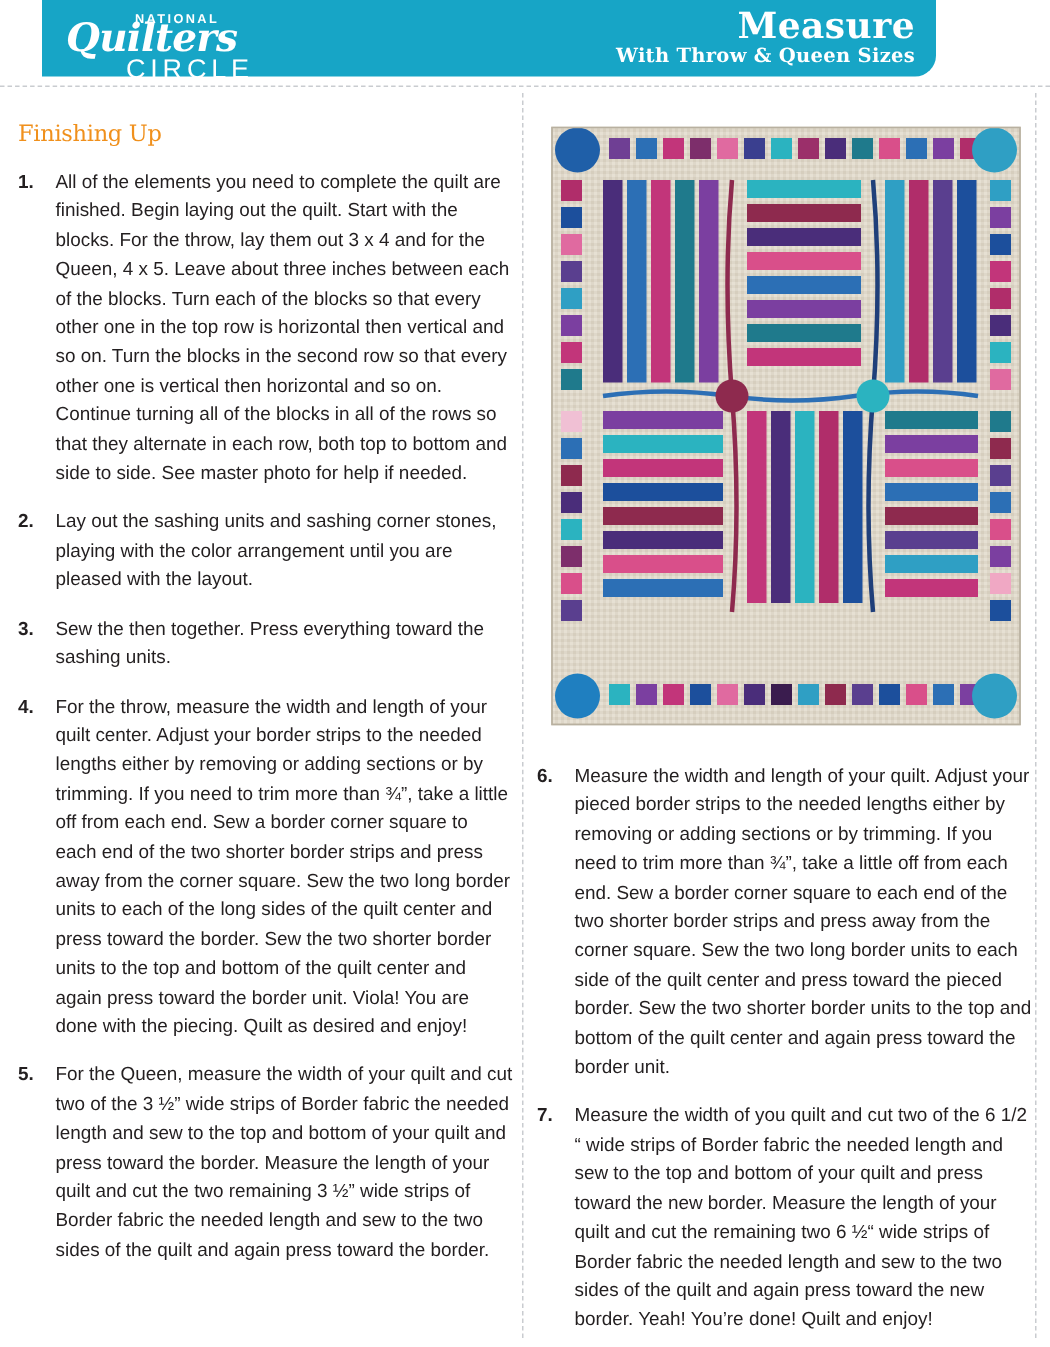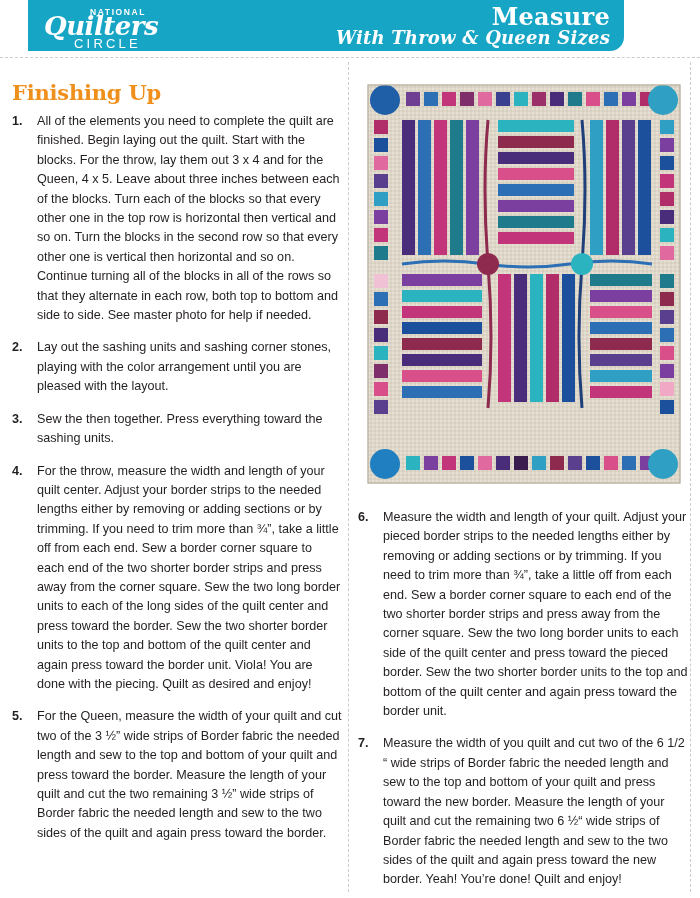--- a/index.html
+++ b/index.html
@@ -49,47 +49,46 @@
     font-family: "DejaVu Serif", serif;
     font-style: italic;
     font-size: 26px;
     font-weight: bold;
     color: #ffffff;
     letter-spacing: -0.5px;
     text-align: center;
   }
   .logo-circle {
     position: absolute;
-    left: 32px; top: 33px;
-    font-size: 13px;
+    left: 42px; top: 33px;
+    font-size: 18px;
     letter-spacing: 3.2px;
     color: #ffffff;
   }
 
   .title-block {
     position: absolute;
     right: 14px; top: 4px;
     text-align: right;
   }
   .doc-title {
     font-family: "DejaVu Serif", serif;
     font-size: 24px;
     font-weight: bold;
     color: #ffffff;
     line-height: 26px;
     letter-spacing: 0.3px;
   }
   .doc-subtitle {
     font-family: "DejaVu Serif", serif;
-    font-size: 18px;
+    font-size: 13px;
     font-weight: bold;
     color: #ffffff;
     line-height: 16px;
     letter-spacing: 0.2px;
-    font-style: italic;
   }
 
   
   .rule-top {
     position: absolute;
     left: 0; top: 57px;
     width: 700px; height: 0;
     border-top: 1.5px dashed #c9ccd0;
   }
   .rule-right {
@@ -103,22 +102,22 @@
     left: 348px; top: 62px;
     width: 0; height: 830px;
     border-left: 1.5px dashed #c9ccd0;
   }
 
   
   .section-heading {
     position: absolute;
     left: 12px; top: 80px;
     font-family: "DejaVu Serif", serif;
-    font-size: 21px;
-    font-weight: bold;
+    font-size: 15px;
+    font-weight: normal;
     color: #f0901c;
     letter-spacing: -0.2px;
   }
 
   
   .col-left {
     position: absolute;
     left: 12px; top: 112px;
     width: 330px;
   }

